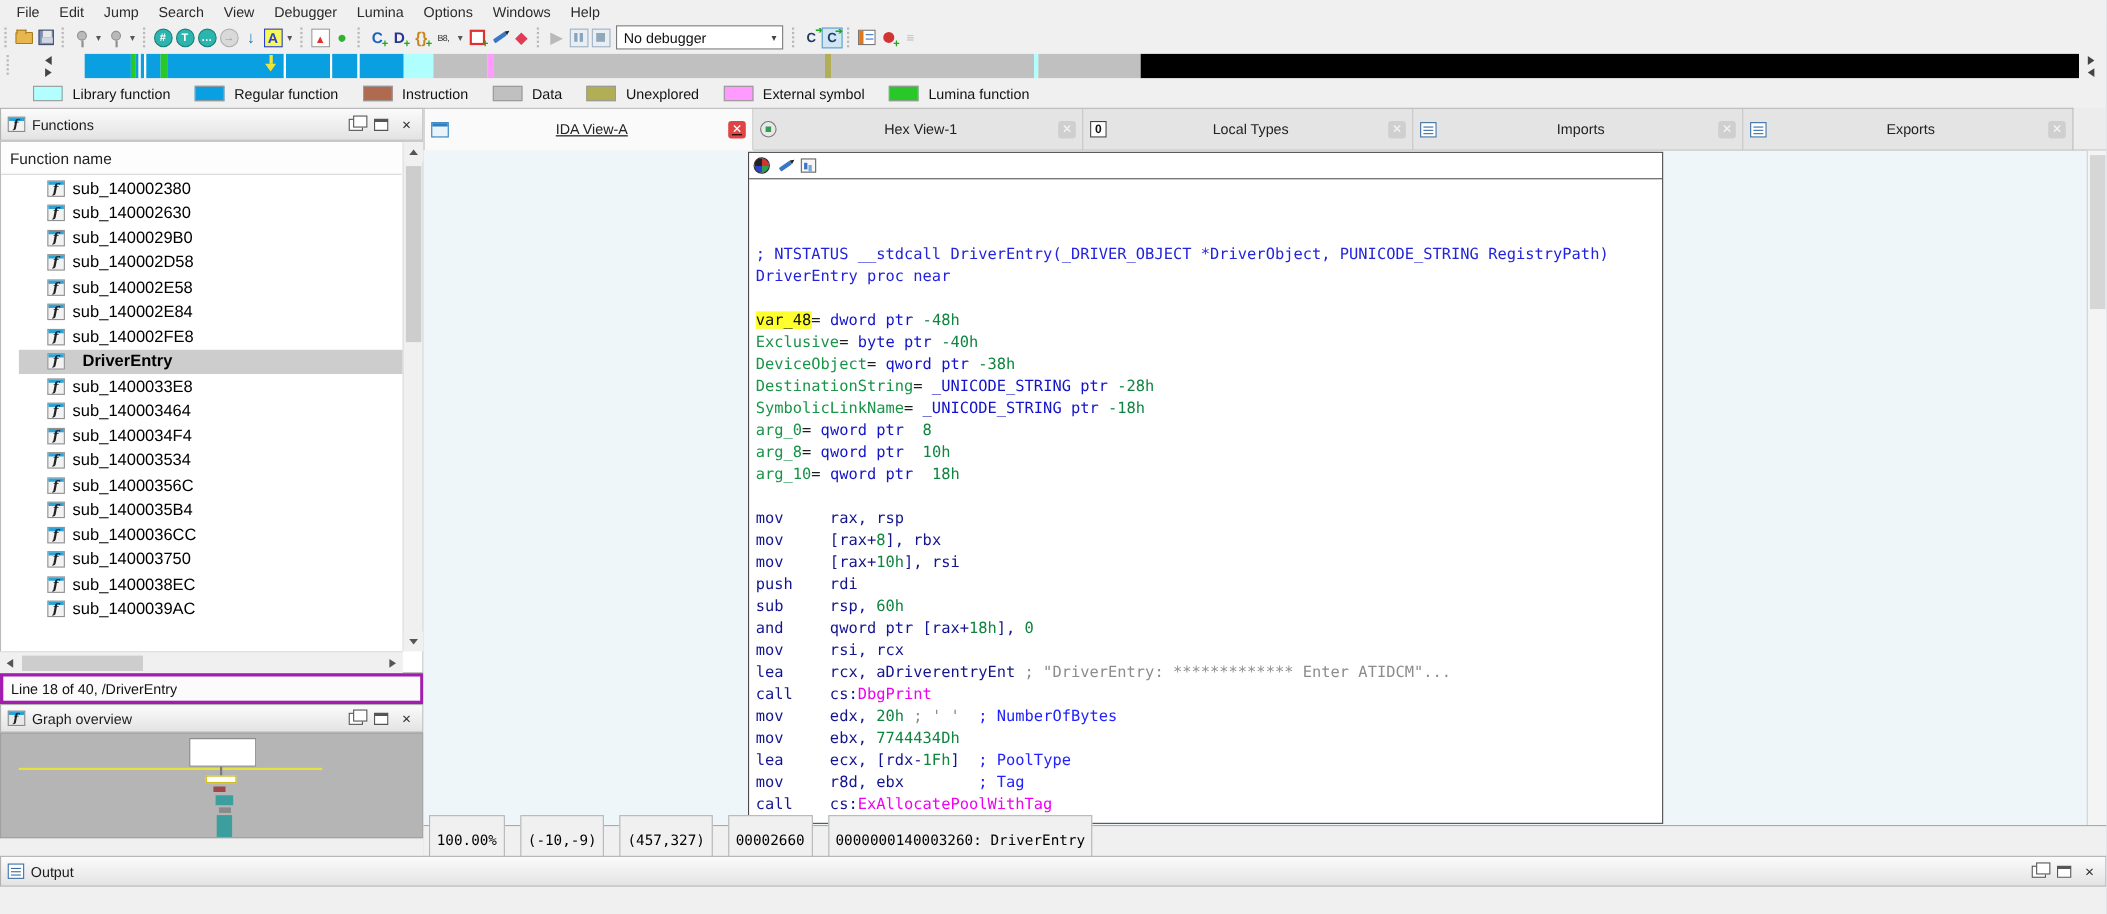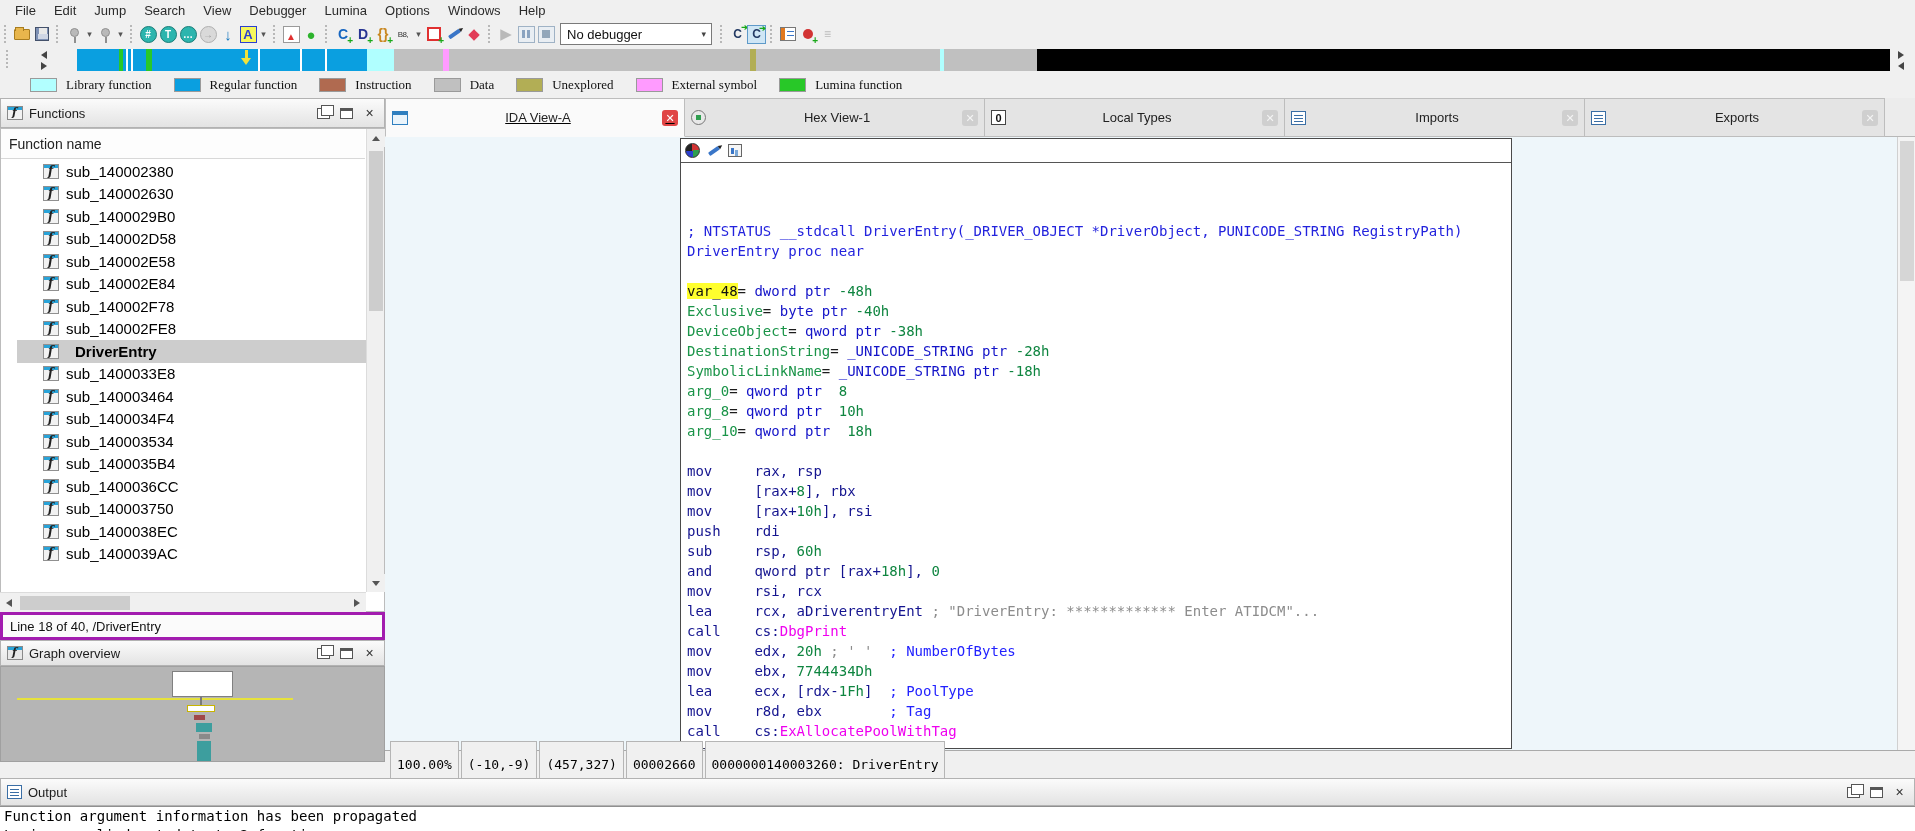--- a/index.html
+++ b/index.html
@@ -70,21 +70,21 @@
   .bseg { position:absolute; top:0; height:22px; }
   #band-marker { position:absolute; top:1px; width:0; height:0; }
   #band-marker .stem { position:absolute; left:-1px; top:0; width:3px; height:8px; background:#f2e23a; }
   #band-marker .head { position:absolute; left:-5px; top:8px; width:0; height:0;
                        border-left:5px solid transparent; border-right:5px solid transparent; border-top:7px solid #f2e23a; }
 
   
   #legend { position:absolute; left:30px; top:73px; height:24px; display:flex; align-items:center; gap:22px; }
   .leg-item { display:flex; align-items:center; gap:9px; }
   .leg-chip { width:27px; height:14px; border:1px solid #9a9a9a; }
-  .leg-label { font-size:13px; color:#111;font-family:Liberation Serif, serif; }
+  .leg-label { font-size:13px; color:#111; }
 
   
   .ptitle { position:absolute; background:linear-gradient(#fbfbfb,#e3e3e3); border:1px solid #b2b2b2;
             display:flex; align-items:center; }
   .ptitle .txt { font-size:13px; color:#1c1c1c; margin-left:6px; flex:1; }
   .win-btns { display:flex; align-items:center; gap:10px; margin-right:8px; }
   .wb { width:13px; height:11px; position:relative; cursor:default; }
   .wb-float { border:1px solid #555; background:#fff; }
   .wb-float::before { content:""; position:absolute; left:3px; top:-4px; width:11px; height:9px; border:1px solid #555; background:#fff; }
   .wb-max { border:1px solid #555; border-top:3px solid #555; background:#fff; }
@@ -162,21 +162,21 @@
   .tk-num { color:#0f8540; } .tk-ins { color:#14148f; } .tk-str { color:#8c8c8c; }
   .tk-api { color:#ef00ef; } .tk-cmt { color:#2222ff; } .tk-plain { color:#1c1c1c; }
   .tk-hl { background:#ffff2e; color:#101010; }
   #dscroll { position:absolute; left:1512px; top:0; width:18px; height:613px; background:#f4f4f4; border-left:1px solid #d0d0d0; }
   #dscroll .sb-thumb { left:2px; top:4px; width:14px; height:140px; background:#d6d6d6; }
 
   
   #dstatus { position:absolute; left:385px; top:750px; width:1530px; height:28px; background:#f0f0f0;
              border-top:1px solid #aaa; display:flex; align-items:center; padding-left:5px; }
   .dseg { font-family:"DejaVu Sans Mono",monospace; font-size:13px; color:#000; background:#f0f0f0;
-          border:1px solid #b5b5b5; padding:15px 6px; margin-right:2px; white-space:pre; }
+          border:1px solid #b5b5b5; padding:15px 6px; margin-right:14px; white-space:pre; }
 
   
   #output-title { left:0; top:778px; width:1915px; height:28px; }
   .out-icon { width:15px; height:14px; border:1px solid #3a6ea5; background:#fff; position:relative; margin-left:6px; flex:none; }
   .out-icon::after { content:""; position:absolute; left:2px; top:3px; width:9px; height:1px; background:#3a6ea5;
                      box-shadow:0 3px 0 #3a6ea5, 0 6px 0 #3a6ea5; }
   #output-body { position:absolute; left:0; top:806px; width:1915px; height:25px; background:#fff;
                  border-top:1px solid #909090; overflow:hidden; }
   .out-line { font-family:"DejaVu Sans Mono",monospace; font-size:14px; line-height:19px; color:#000; padding-left:4px; white-space:pre; }
 
@@ -421,24 +421,20 @@
       <div class="frow">
         <span class="ficon"></span>
         <span class="fname">sub_140002E58</span>
       </div>
       <div class="frow">
         <span class="ficon"></span>
         <span class="fname">sub_140002E84</span>
       </div>
       <div class="frow">
         <span class="ficon"></span>
-        <span class="fname">sub_140002F78</span>
-      </div>
-      <div class="frow">
-        <span class="ficon"></span>
         <span class="fname">sub_140002FE8</span>
       </div>
       <div class="frow sel">
         <span class="ficon"></span>
         <span class="fname">DriverEntry</span>
       </div>
       <div class="frow">
         <span class="ficon"></span>
         <span class="fname">sub_1400033E8</span>
       </div>
@@ -446,20 +442,24 @@
         <span class="ficon"></span>
         <span class="fname">sub_140003464</span>
       </div>
       <div class="frow">
         <span class="ficon"></span>
         <span class="fname">sub_1400034F4</span>
       </div>
       <div class="frow">
         <span class="ficon"></span>
         <span class="fname">sub_140003534</span>
+      </div>
+      <div class="frow">
+        <span class="ficon"></span>
+        <span class="fname">sub_14000356C</span>
       </div>
       <div class="frow">
         <span class="ficon"></span>
         <span class="fname">sub_1400035B4</span>
       </div>
       <div class="frow">
         <span class="ficon"></span>
         <span class="fname">sub_1400036CC</span>
       </div>
       <div class="frow">
@@ -579,18 +579,14 @@
 
   <div class="ptitle" id="output-title">
     <span class="out-icon"></span>
     <span class="txt">Output</span>
     <span class="win-btns">
       <span class="wb wb-float"></span>
       <span class="wb wb-max"></span>
       <span class="wb wb-close">×</span>
     </span>
   </div>
-  <div id="output-body">
-      <div class="out-line">Function argument information has been propagated</div>
-      <div class="out-line">Lumina: applied metadata to 2 functions</div>
-    </div>
 
 </div>
 
 </body></html>

